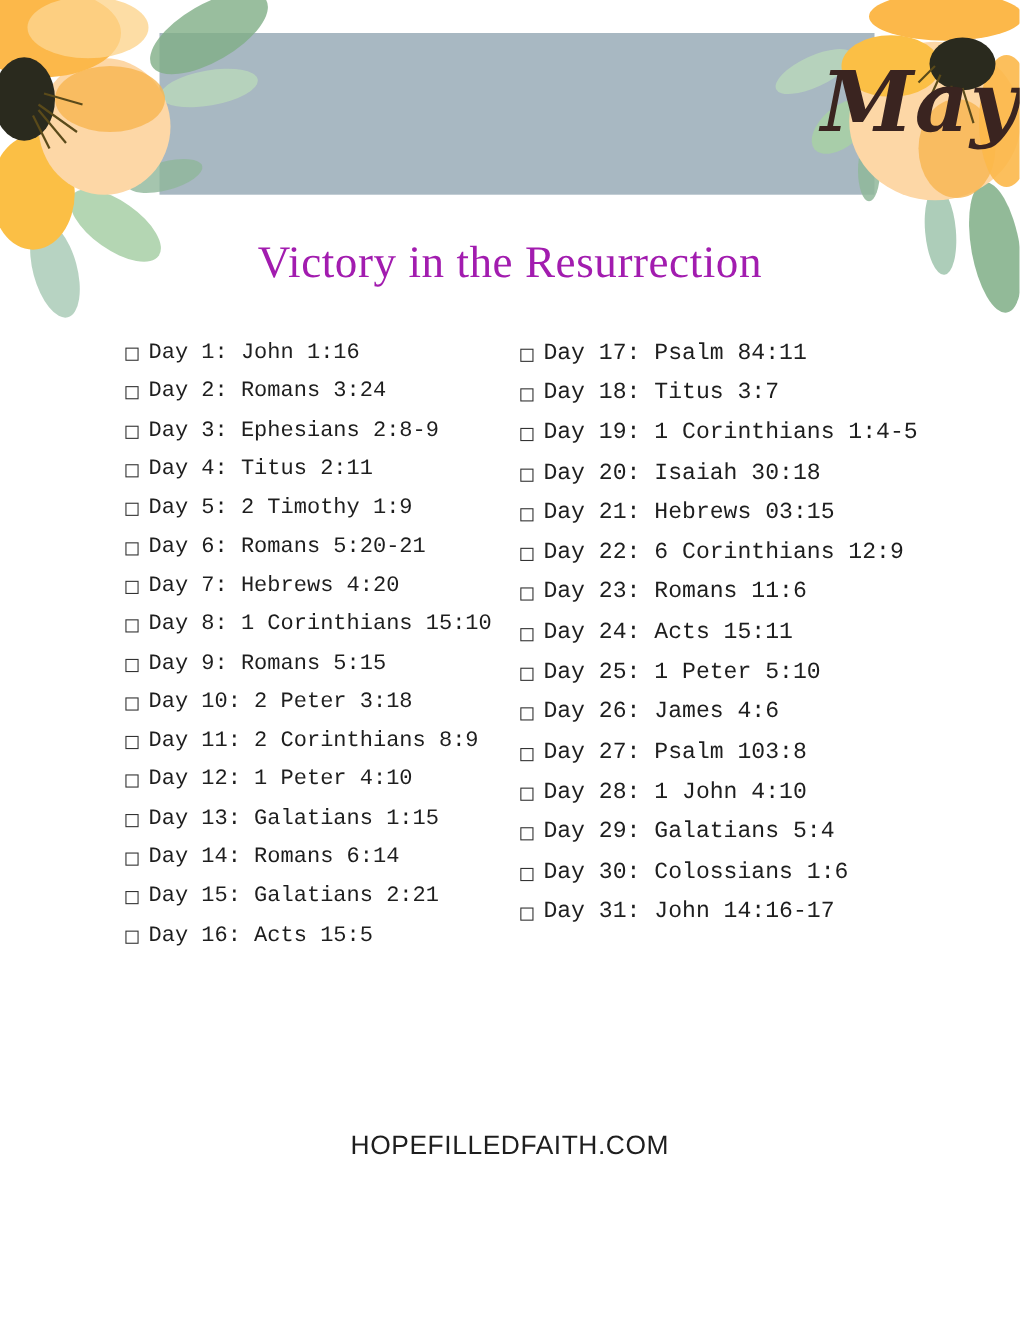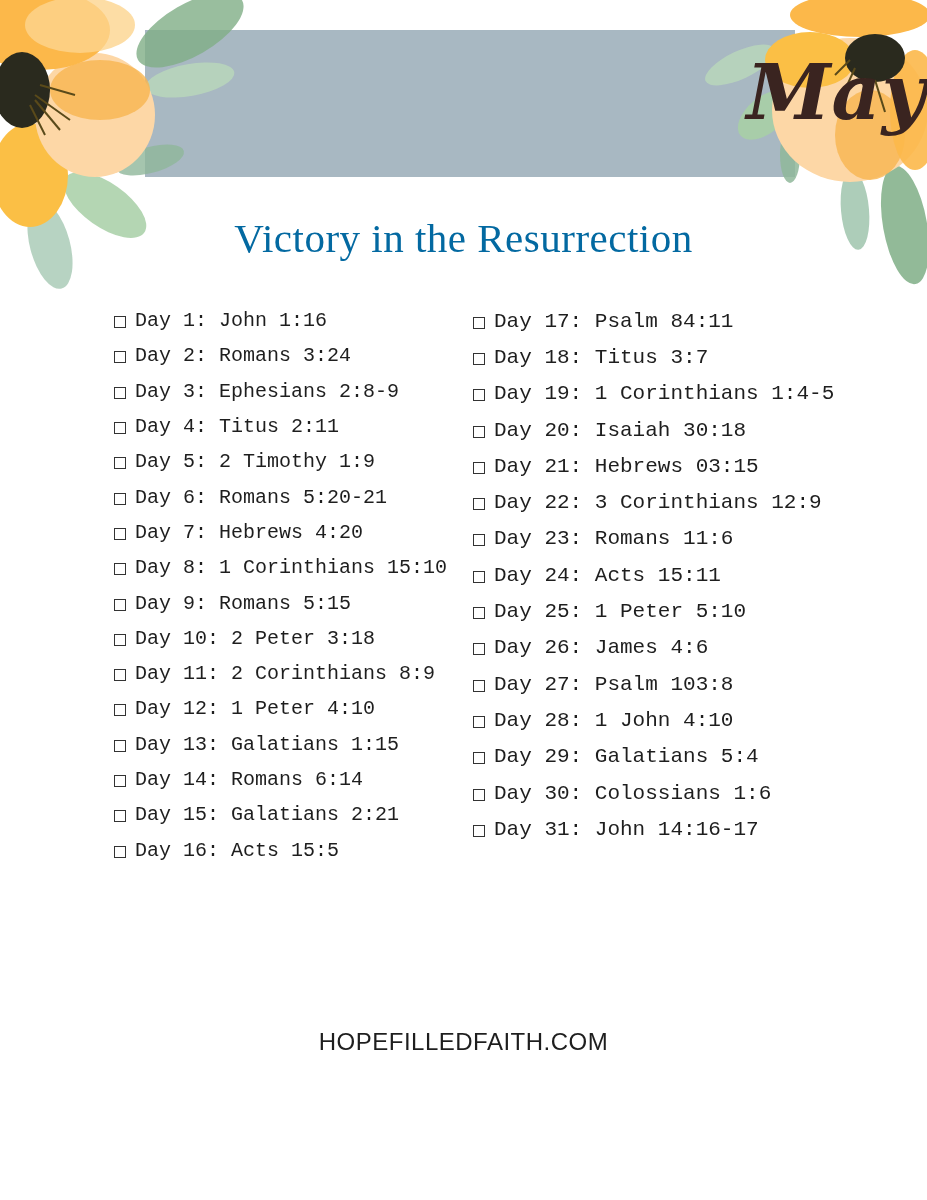--- a/index.html
+++ b/index.html
@@ -1,19 +1,19 @@
 <!DOCTYPE html>
 <html><head>
 <meta charset="utf-8">
 <style>
   html, body { margin:0; padding:0; }
   body { width:927px; height:1200px; background:#ffffff; position:relative; overflow:hidden; font-family:"DejaVu Sans", sans-serif; }
   .banner { position:absolute; left:145px; top:30px; width:650px; height:147px; background:#a8b8c2; }
   .month { position:absolute; left:0; right:0; top:48px; text-align:right; font-family:"DejaVu Serif", serif; font-style:italic; font-weight:bold; font-size:76px; color:#3a2420; letter-spacing:1px; }
-  .subtitle { position:absolute; left:0; right:0; top:214px; text-align:center; font-family:"Liberation Serif", serif; font-size:41px; color:#0369a1; letter-spacing:0.5px; }
+  .subtitle { position:absolute; left:0; right:0; top:214px; text-align:center; font-family:"Liberation Serif", serif; font-size:41px; color:#a21caf; letter-spacing:0.5px; }
   .col { position:absolute; top:303px; list-style:none; margin:0; padding:0; }
   .col.left { left:114px; }
   .col.right { left:473px; }
   .item { display:flex; align-items:center; height:35.3px; font-family:Liberation Mono, monospace; font-size:20px; color:#1e1e1e; white-space:nowrap; }
   .col.right .item { height:36.3px; font-size:21px; }
   .box { width:10px; height:10px; border:1.3px solid #333; margin-right:9px; margin-top:3px; flex:none; }
   .footer { position:absolute; left:0; right:0; top:1028px; text-align:center; font-family:"Liberation Sans", sans-serif; font-size:24px; color:#1e1e1e; letter-spacing:0.5px; }
   .flower { position:absolute; }
 </style>
 </head>
@@ -148,21 +148,21 @@
   <li class="item">
       <span class="box"></span>
       <span>Day 20: Isaiah 30:18</span>
     </li>
   <li class="item">
       <span class="box"></span>
       <span>Day 21: Hebrews 03:15</span>
     </li>
   <li class="item">
       <span class="box"></span>
-      <span>Day 22: 3 Corinthians 12:9</span>
+      <span>Day 22: 6 Corinthians 12:9</span>
     </li>
   <li class="item">
       <span class="box"></span>
       <span>Day 23: Romans 11:6</span>
     </li>
   <li class="item">
       <span class="box"></span>
       <span>Day 24: Acts 15:11</span>
     </li>
   <li class="item">

